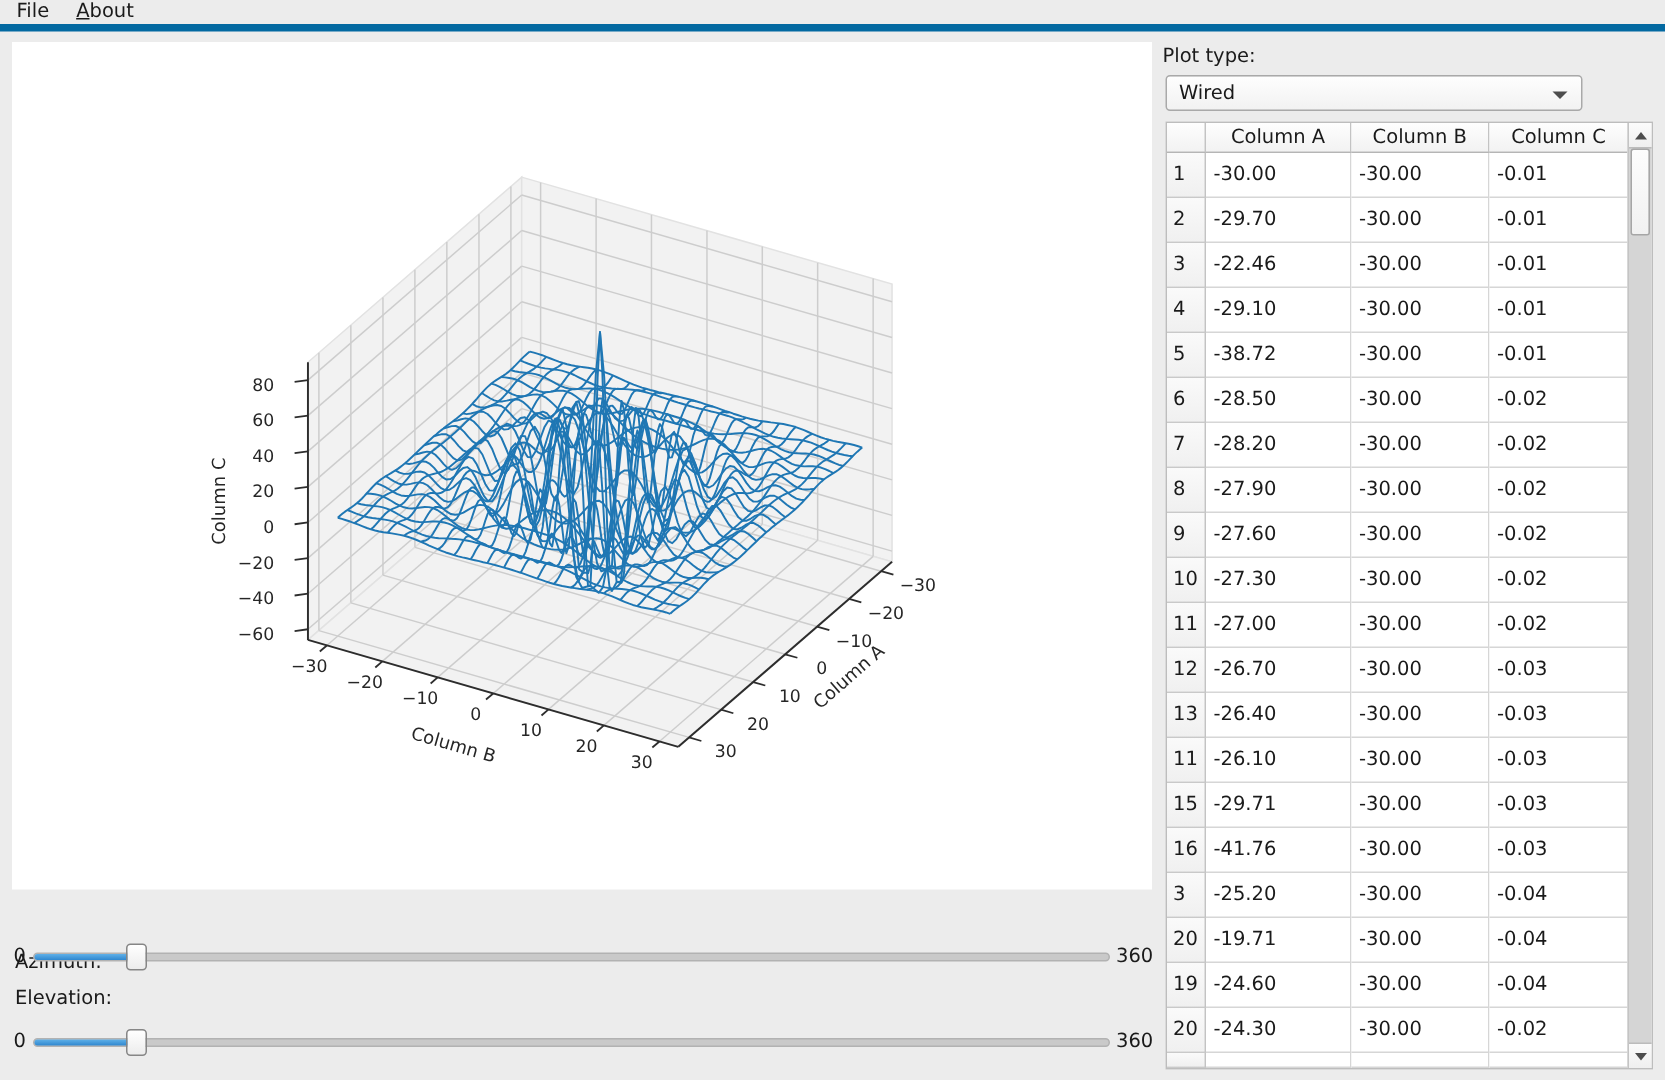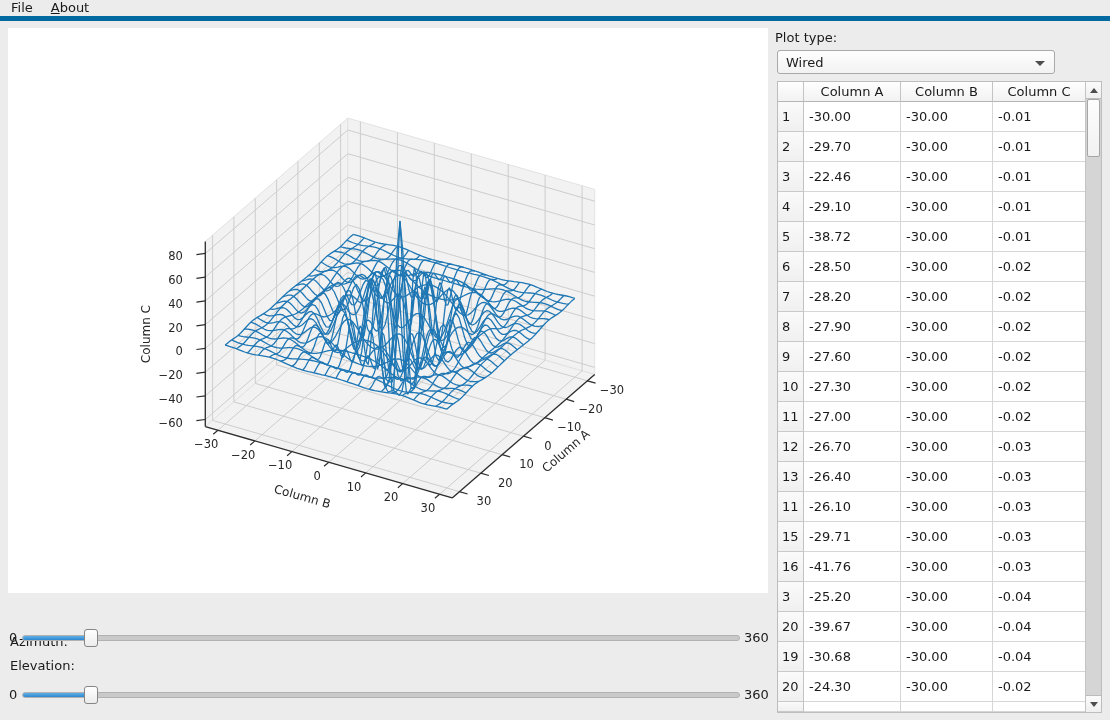--- a/index.html
+++ b/index.html
@@ -348,27 +348,27 @@
           <div class="tcell c3">-0.03</div>
         </div>
         <div class="trow">
           <div class="tnum">3</div>
           <div class="tcell c1">-25.20</div>
           <div class="tcell c2">-30.00</div>
           <div class="tcell c3">-0.04</div>
         </div>
         <div class="trow">
           <div class="tnum">20</div>
-          <div class="tcell c1">-39.67</div>
+          <div class="tcell c1">-19.71</div>
           <div class="tcell c2">-30.00</div>
           <div class="tcell c3">-0.04</div>
         </div>
         <div class="trow">
           <div class="tnum">19</div>
-          <div class="tcell c1">-30.68</div>
+          <div class="tcell c1">-24.60</div>
           <div class="tcell c2">-30.00</div>
           <div class="tcell c3">-0.04</div>
         </div>
         <div class="trow">
           <div class="tnum">20</div>
           <div class="tcell c1">-24.30</div>
           <div class="tcell c2">-30.00</div>
           <div class="tcell c3">-0.02</div>
         </div>
         <div class="trow trow-stub">

